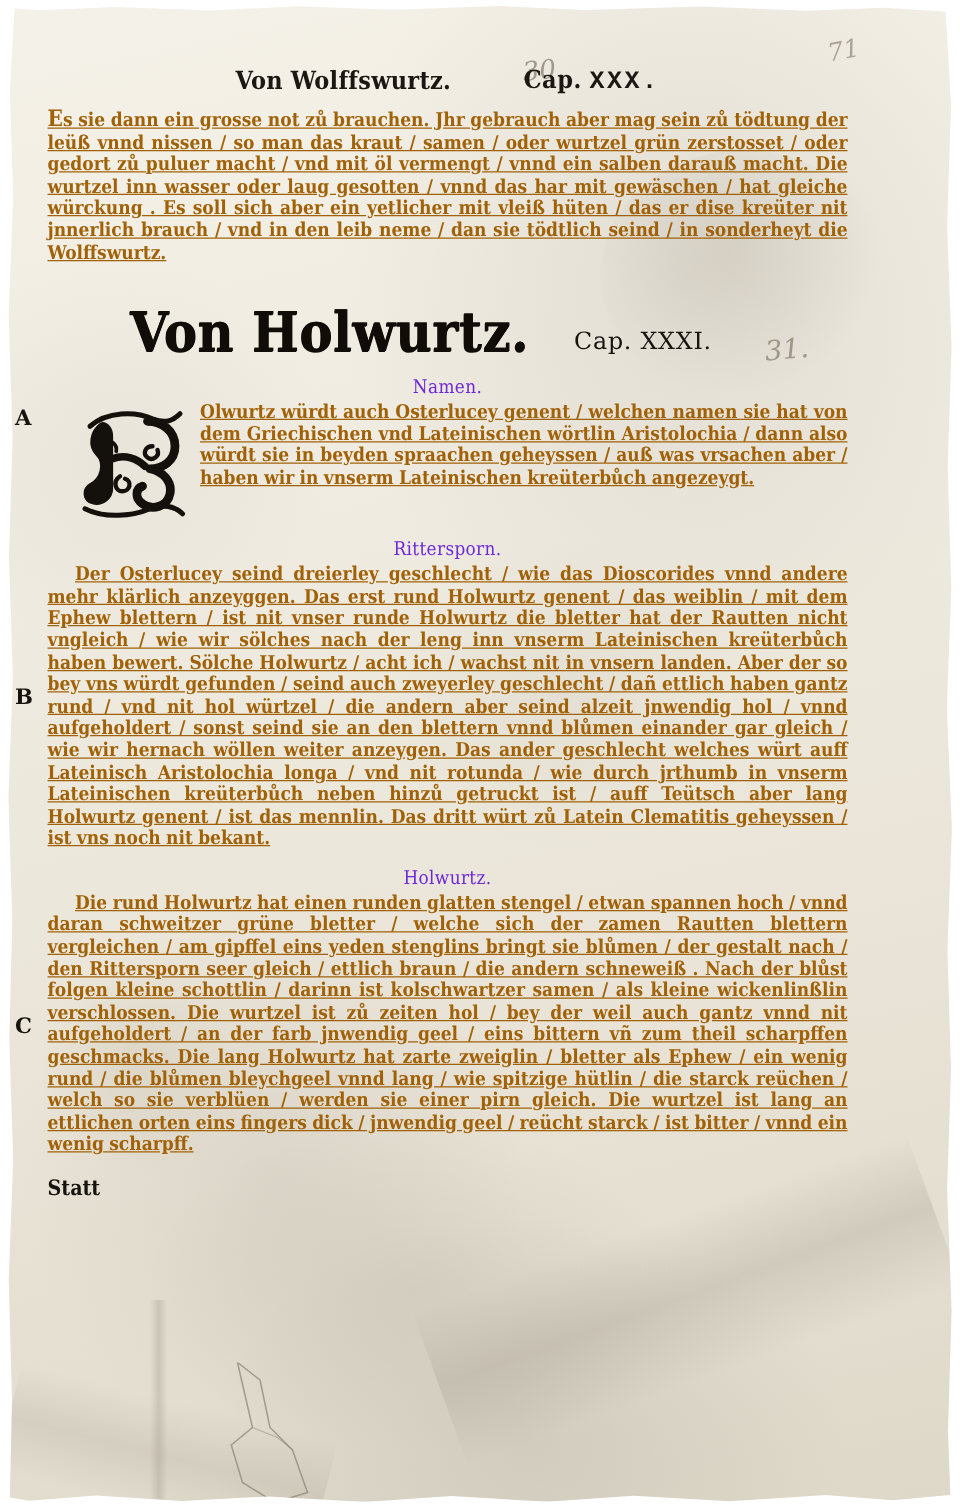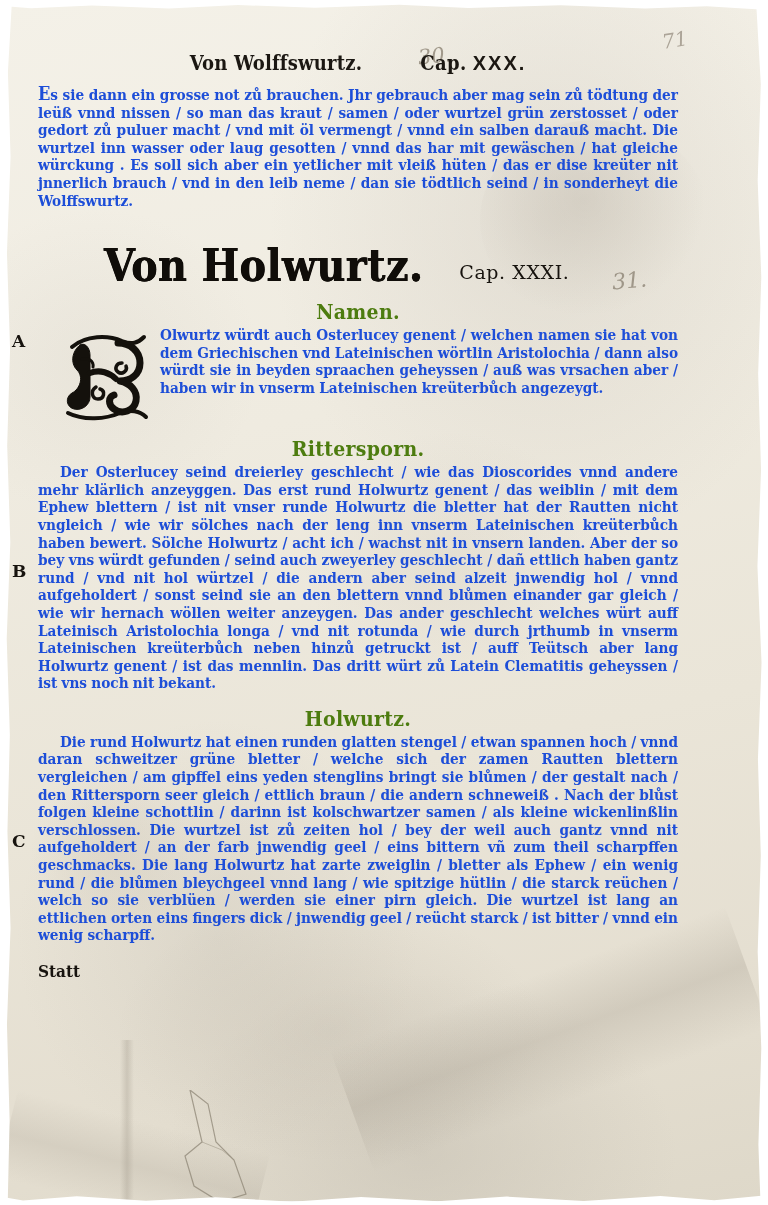--- a/index.html
+++ b/index.html
@@ -92,34 +92,35 @@
     display: flex;
     justify-content: center;
     align-items: center;
     gap: 58px;
     margin: 0 0 10px 0;
     font-size: 20px;
     line-height: 1.15;
   }
   .runhead .rh-title { letter-spacing: 0.2px; }
   .runhead .rh-cap   { letter-spacing: 0.4px; }
-  .runhead .rh-num   { font-family: Liberation Sans, sans-serif; letter-spacing: 2px; }
+  .runhead .rh-num   { font-family: Liberation Mono, monospace; letter-spacing: 2px; }
 
   
   .para {
     font-size: 15.2px;
     line-height: 17.6px;
     text-align: justify;
     text-align-last: left;
     margin: 0;
-    color: #1d4ed8;
+    color: #a16207;
     font-weight: 700;
     font-family: "DejaVu Serif", serif;
     font-stretch: condensed;
     word-spacing: -0.5px;
+    text-decoration: underline;
   }
   .para .cap-init {
     font-size: 18px;
     font-weight: 700;
   }
 
   
   .chapter-head {
     position: relative;
     display: flex;
@@ -143,23 +144,23 @@
     font-weight: 400;
     color: #17130e;
     letter-spacing: 0.6px;
     align-self: flex-end;
     padding-bottom: 3px;
   }
 
   
   .sec-head {
     text-align: center;
-    font-size: 21px;
-    font-weight: 700;
-    color: #4d7c0f;
+    font-size: 15px;
+    font-weight: 400;
+    color: #6d28d9;
     margin: 13px 0 3px 0;
     letter-spacing: 0.3px;
     font-family: "DejaVu Serif", serif;
     font-stretch: condensed;
   }
 
   
   .dropblock { position: relative; min-height: 96px; }
   .dropcap-wrap {
     float: left;

